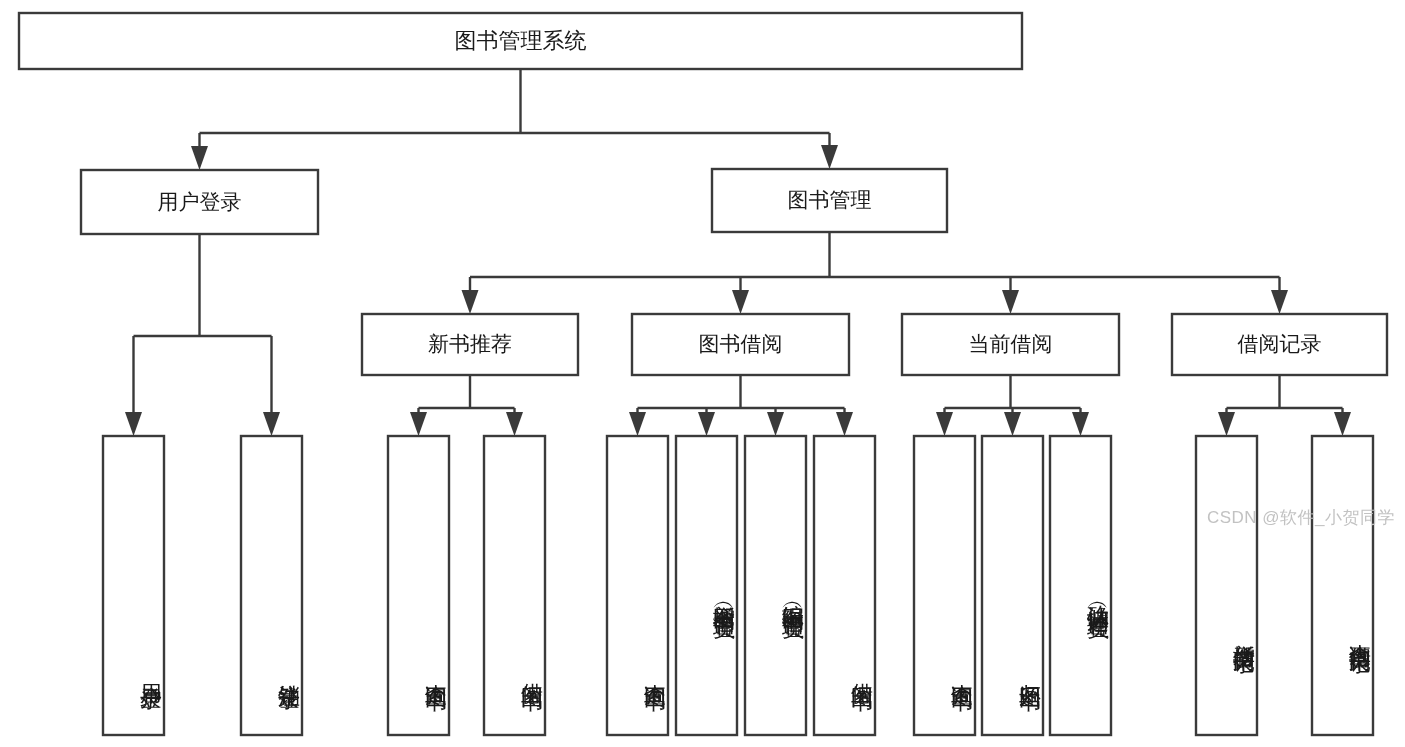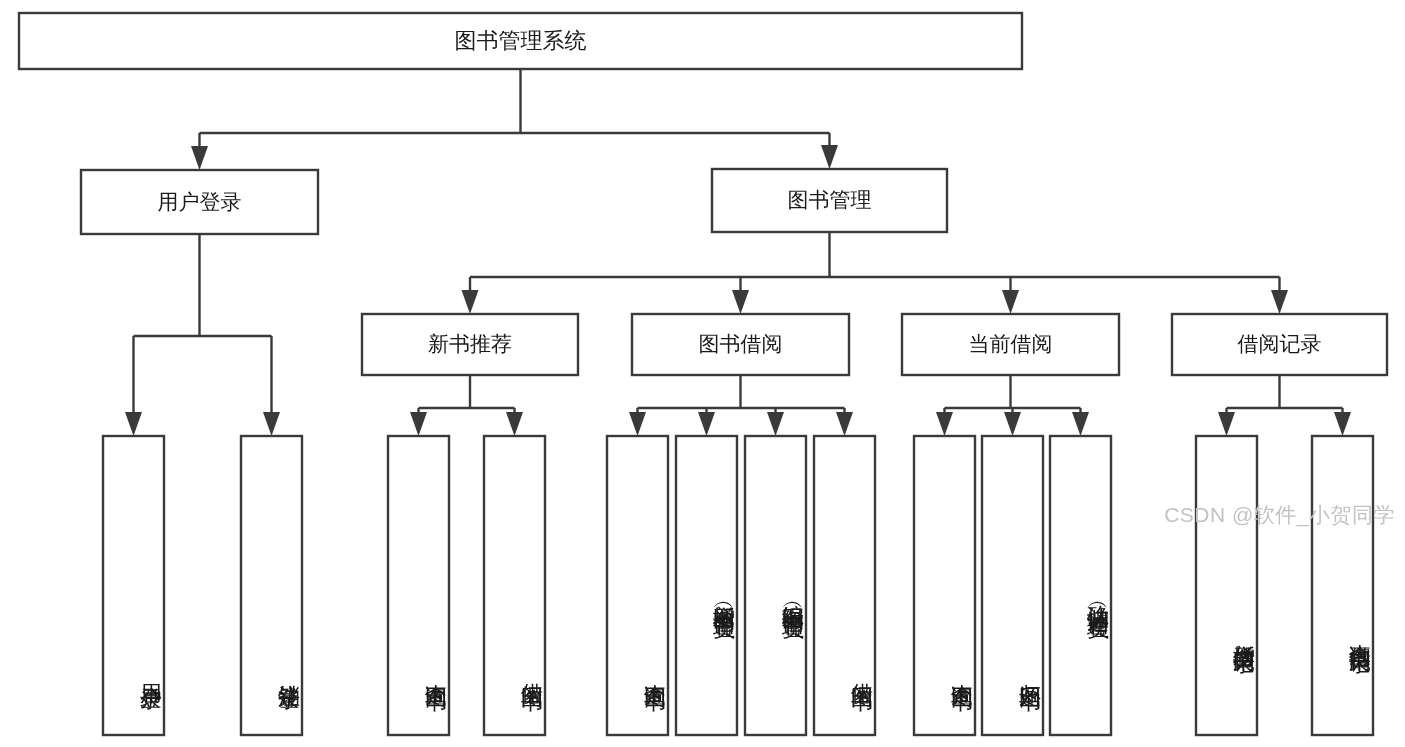--- a/index.html
+++ b/index.html
@@ -66,21 +66,21 @@
     align-items: flex-start;
     justify-content: center;
     white-space: nowrap;
     pointer-events: none;
   }
   .watermark {
     position: absolute;
     right: 10px;
     bottom: 6px;
     font-family: "Liberation Sans", "DejaVu Sans", sans-serif;
-    font-size: 21px;
+    font-size: 17px;
     color: #c2c2c2;
     letter-spacing: 0.5px;
     white-space: nowrap;
   }
 </style>
 </head>
 <body>
 
 <div id="diagram-root">
 

